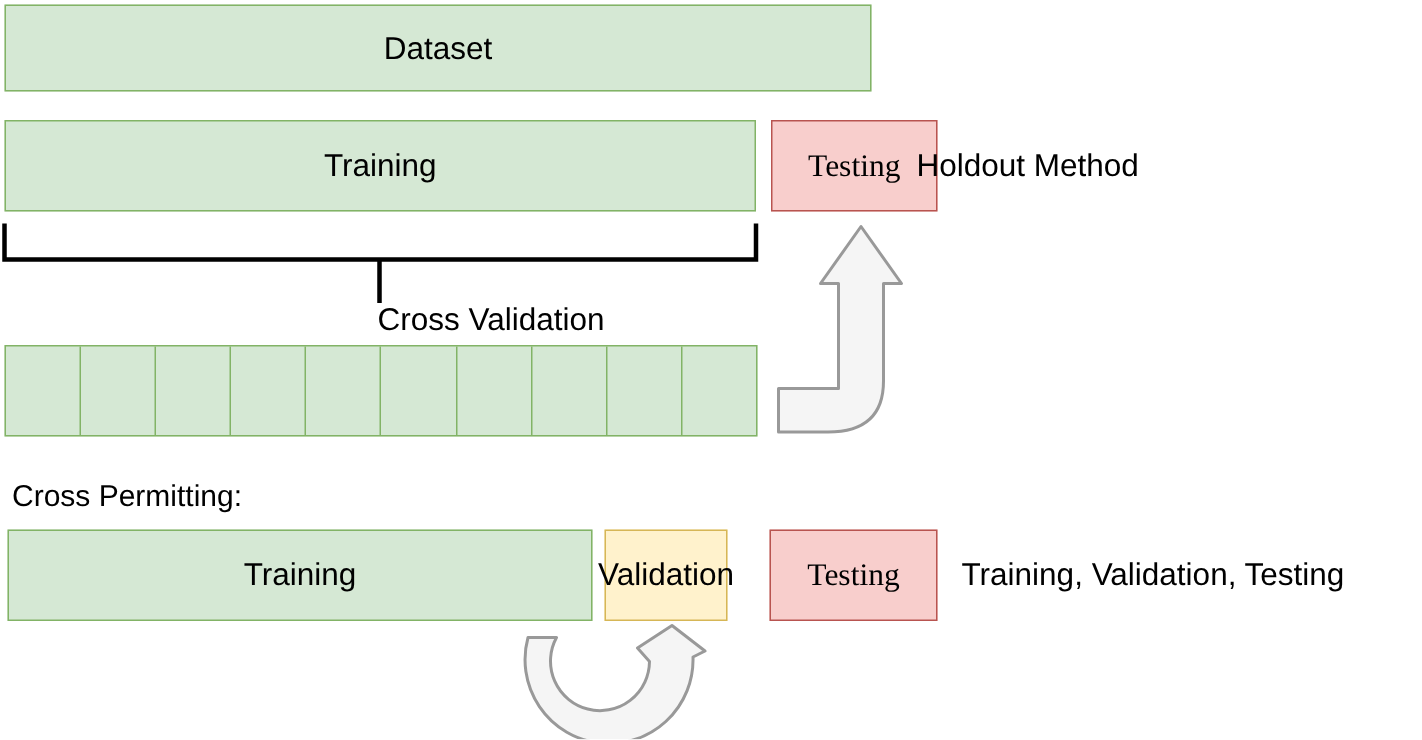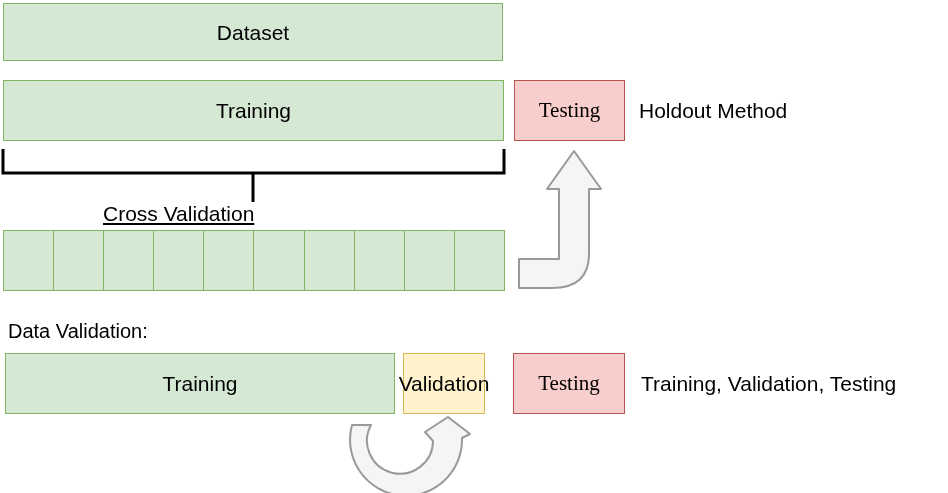--- a/index.html
+++ b/index.html
@@ -81,48 +81,48 @@
     fill:none;
     stroke:#000;
     stroke-width:3;
   }
 </style>
 </head>
 <body>
 
 <div id="canvas">
 
-  <div class="box green" style="left:3px;top:3px;width:500px;height:58px;">
+  <div class="box green" style="left:3px;top:3px;width:578px;height:58px;">
     <span>Dataset</span>
   </div>
 
   <div class="box green" style="left:3px;top:80px;width:501px;height:61px;">
     <span>Training</span>
   </div>
   <div class="box red" style="left:514px;top:80px;width:111px;height:61px;">
     <span>Testing</span>
   </div>
-  <div class="caption" style="left:639px;top:80px;height:61px;">Holdout Method</div>
+  <div class="caption" style="left:611px;top:80px;height:61px;">Holdout Method</div>
 
-  <div style="position:absolute;left:103px;top:202px;width:300px;text-align:left;font-size:21px;white-space:nowrap;text-decoration:underline;">Cross Validation</div>
+  <div style="position:absolute;left:103px;top:202px;width:300px;text-align:right;font-size:21px;white-space:nowrap;">Cross Validation</div>
 
   <div class="cv-row">
       <div class="cv-cell"></div>
       <div class="cv-cell"></div>
       <div class="cv-cell"></div>
       <div class="cv-cell"></div>
       <div class="cv-cell"></div>
       <div class="cv-cell"></div>
       <div class="cv-cell"></div>
       <div class="cv-cell"></div>
       <div class="cv-cell"></div>
       <div class="cv-cell"></div>
     </div>
 
-  <div class="heading">Data Validation:</div>
+  <div class="heading">Cross Permitting:</div>
 
   <div class="box green" style="left:5px;top:353px;width:390px;height:61px;">
     <span>Training</span>
   </div>
   <div class="box yellow" style="left:403px;top:353px;width:82px;height:61px;">
     <span>Validation</span>
   </div>
   <div class="box red" style="left:513px;top:353px;width:112px;height:61px;">
     <span>Testing</span>
   </div>

